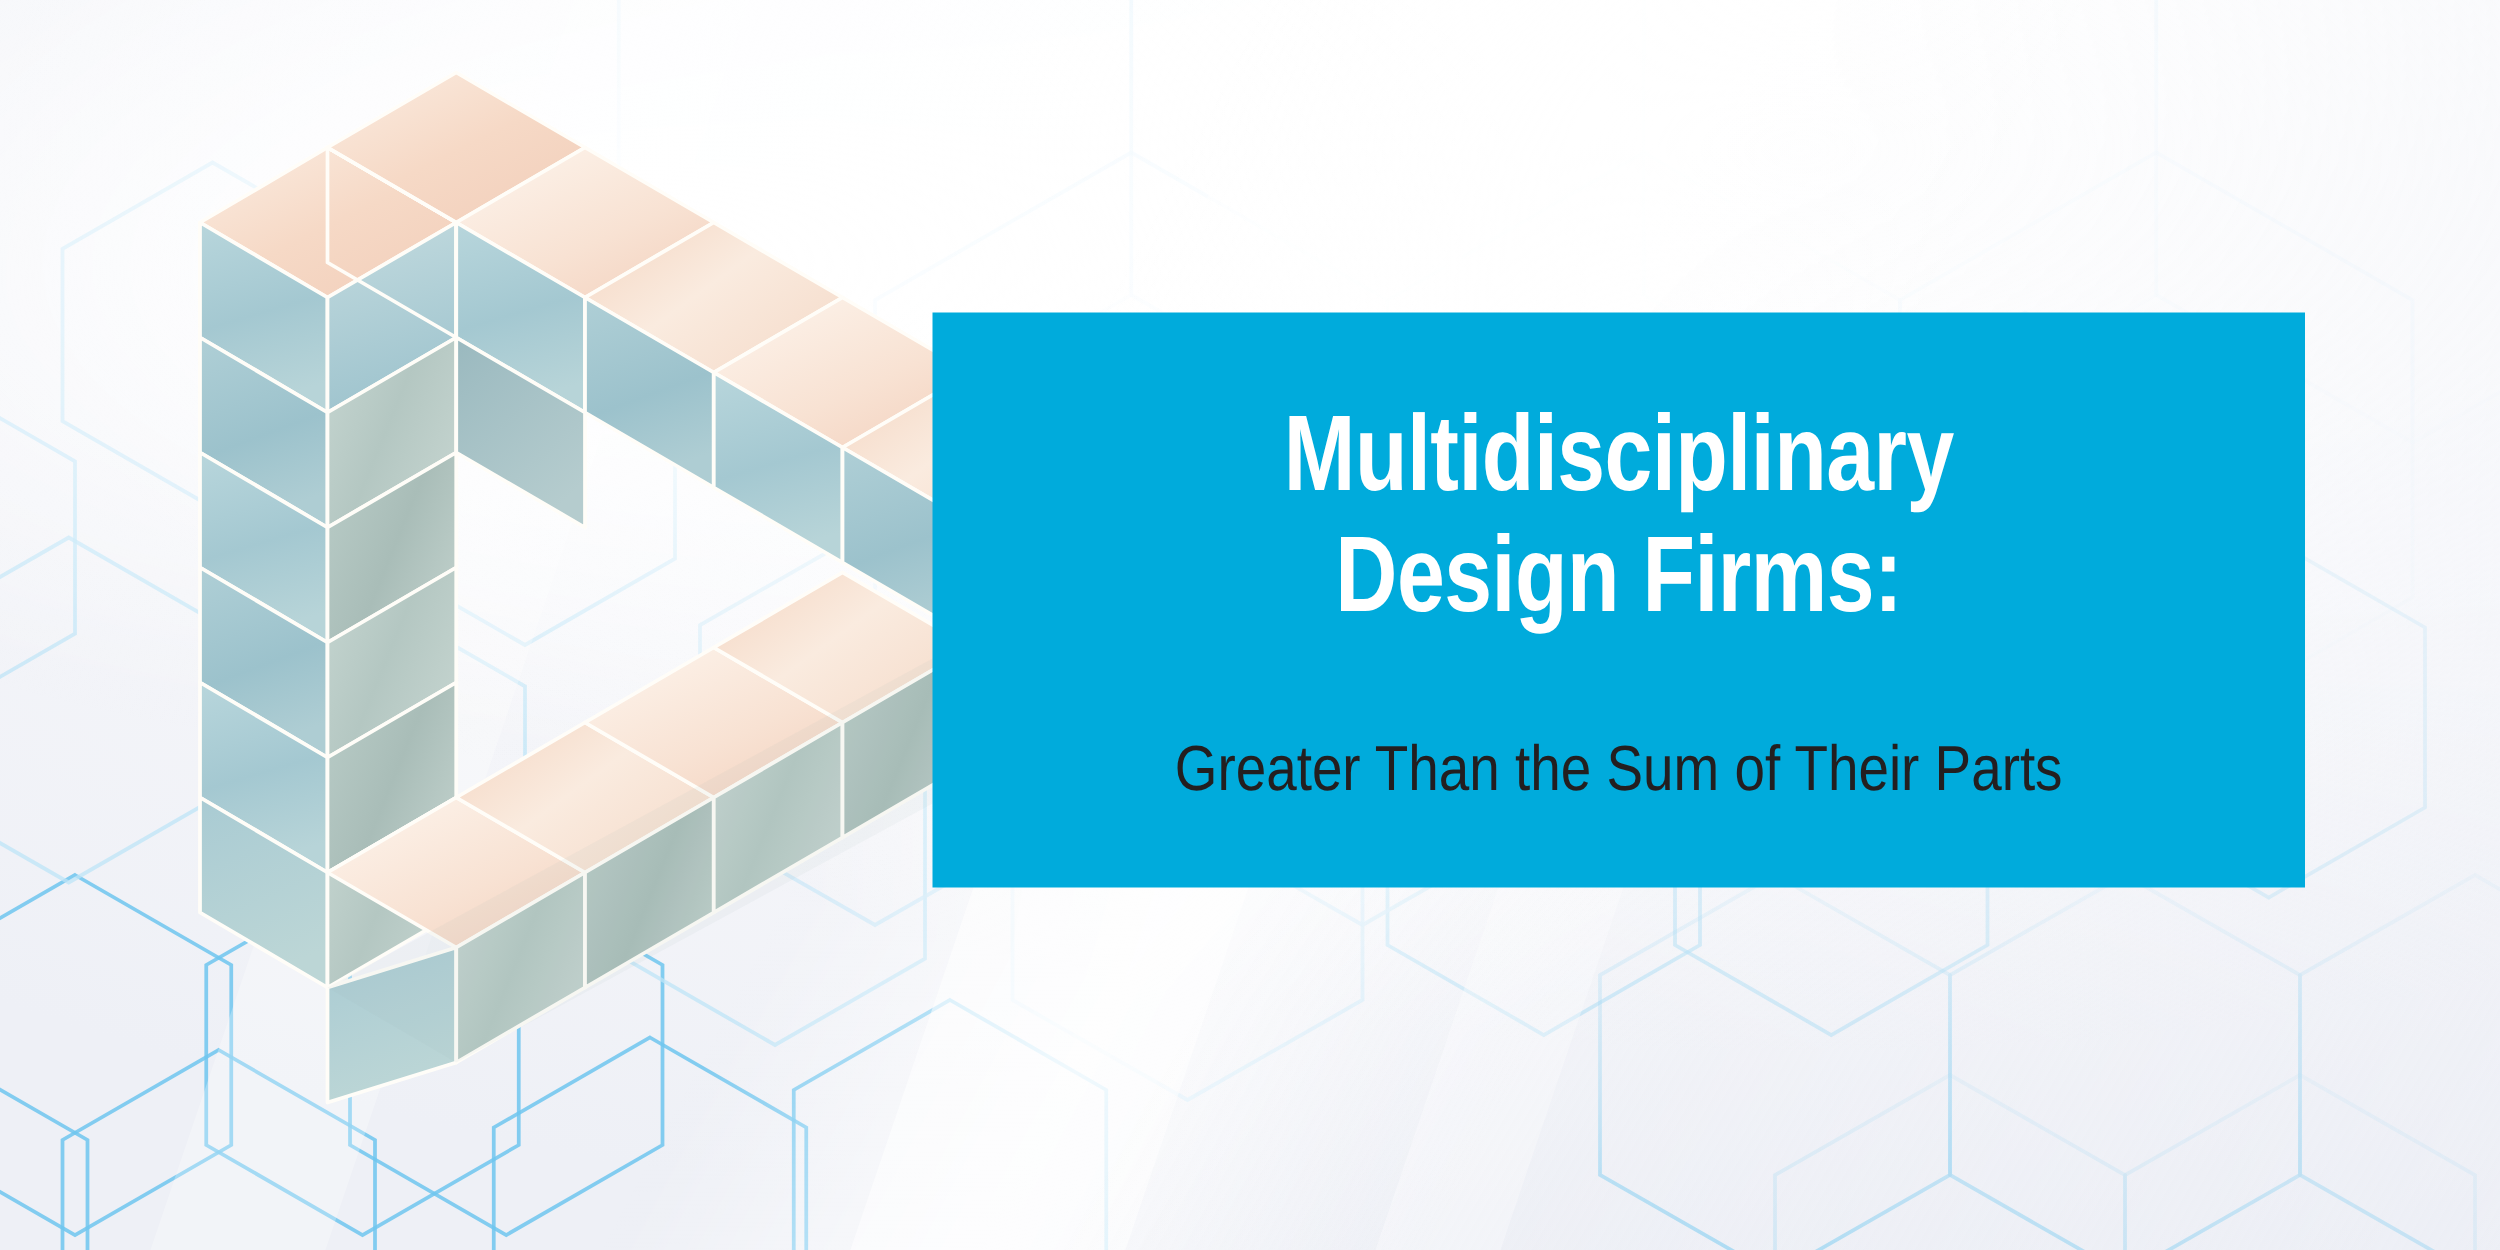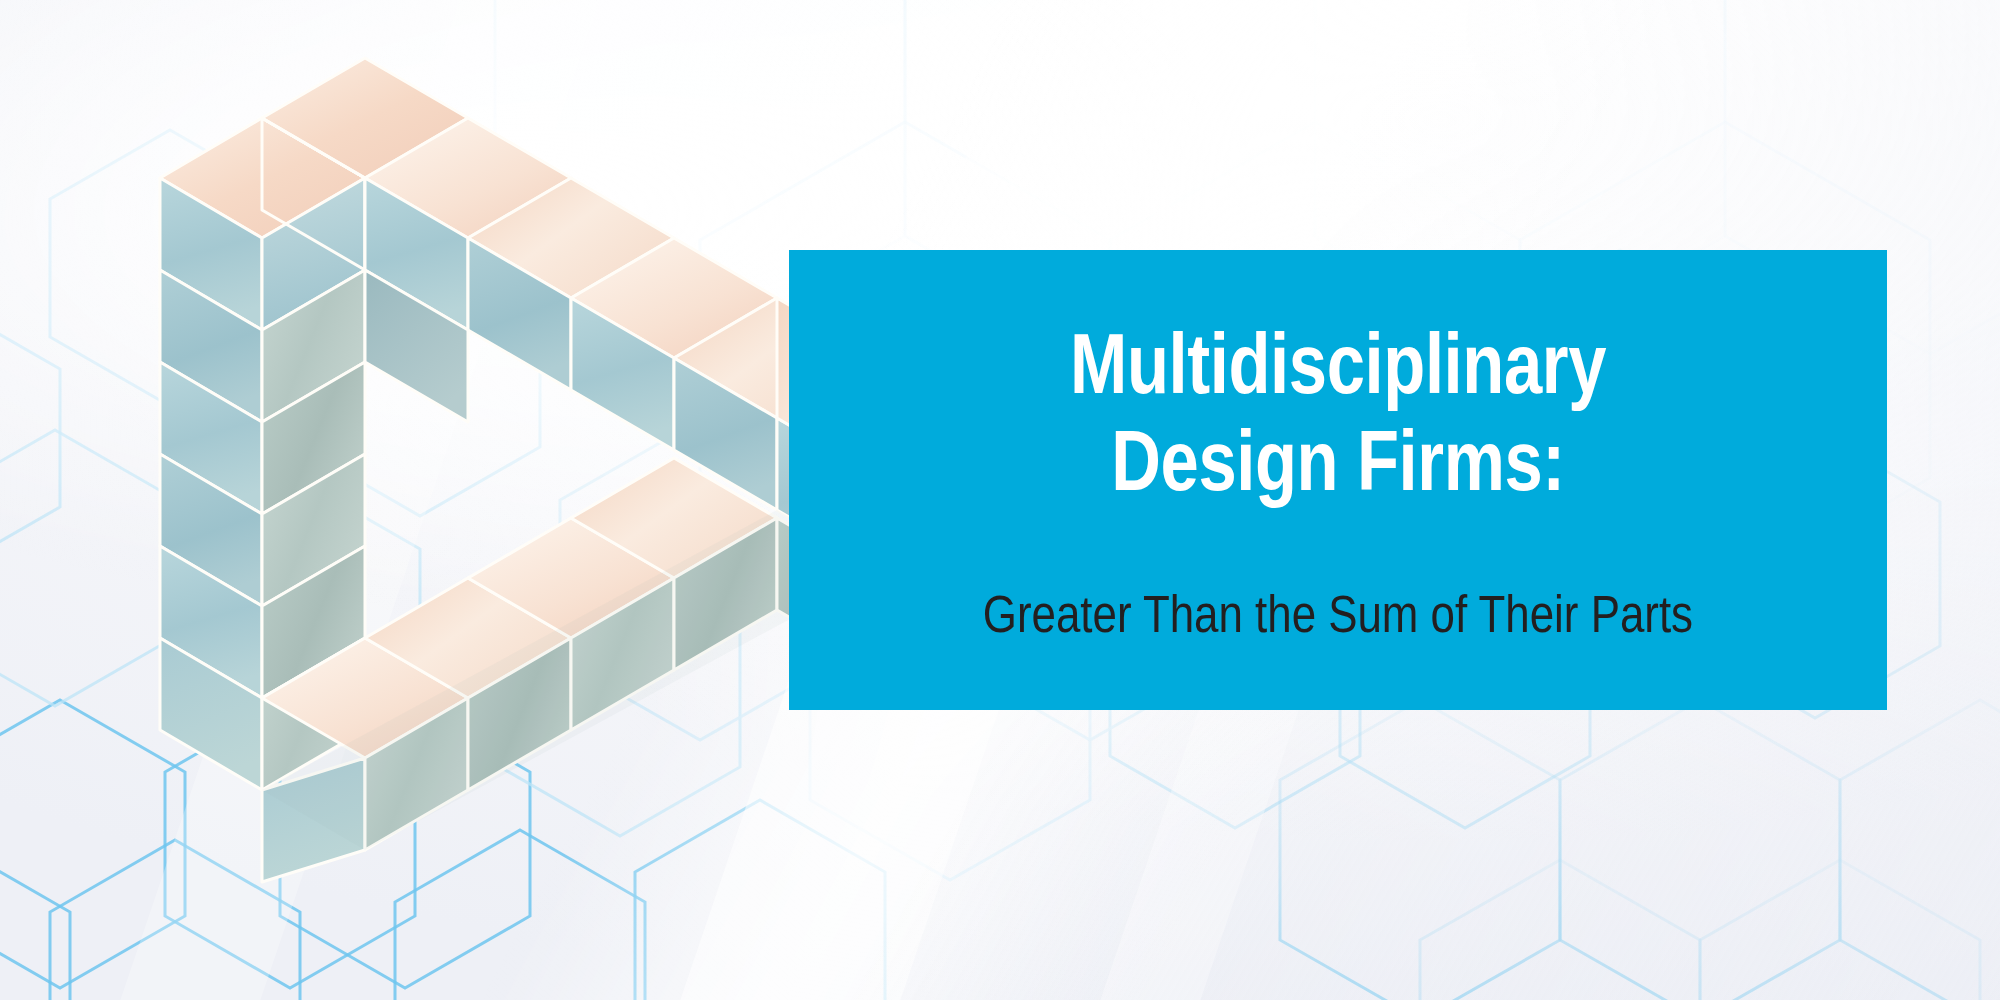--- a/index.html
+++ b/index.html
@@ -31,21 +31,21 @@
     background:radial-gradient(60% 55% at 22% 22%, rgba(255,255,255,.95) 0%, rgba(255,255,255,0) 70%);
   }
 
   
   #penrose{position:absolute;left:0;top:0;width:2000px;height:1000px;}
   #penrose svg{display:block;}
 
   
   #panel{
     position:absolute;
-    left:789px;top:250px;width:1098px;height:460px;
+    left:746px;top:250px;width:1098px;height:460px;
     background:#00ABDC;
     display:flex;flex-direction:column;
     align-items:center;justify-content:center;
     z-index:6;
   }
   #panel .title{
     color:#ffffff;
     font-family:"Liberation Sans", sans-serif;
     font-weight:bold;
     font-size:86px;

